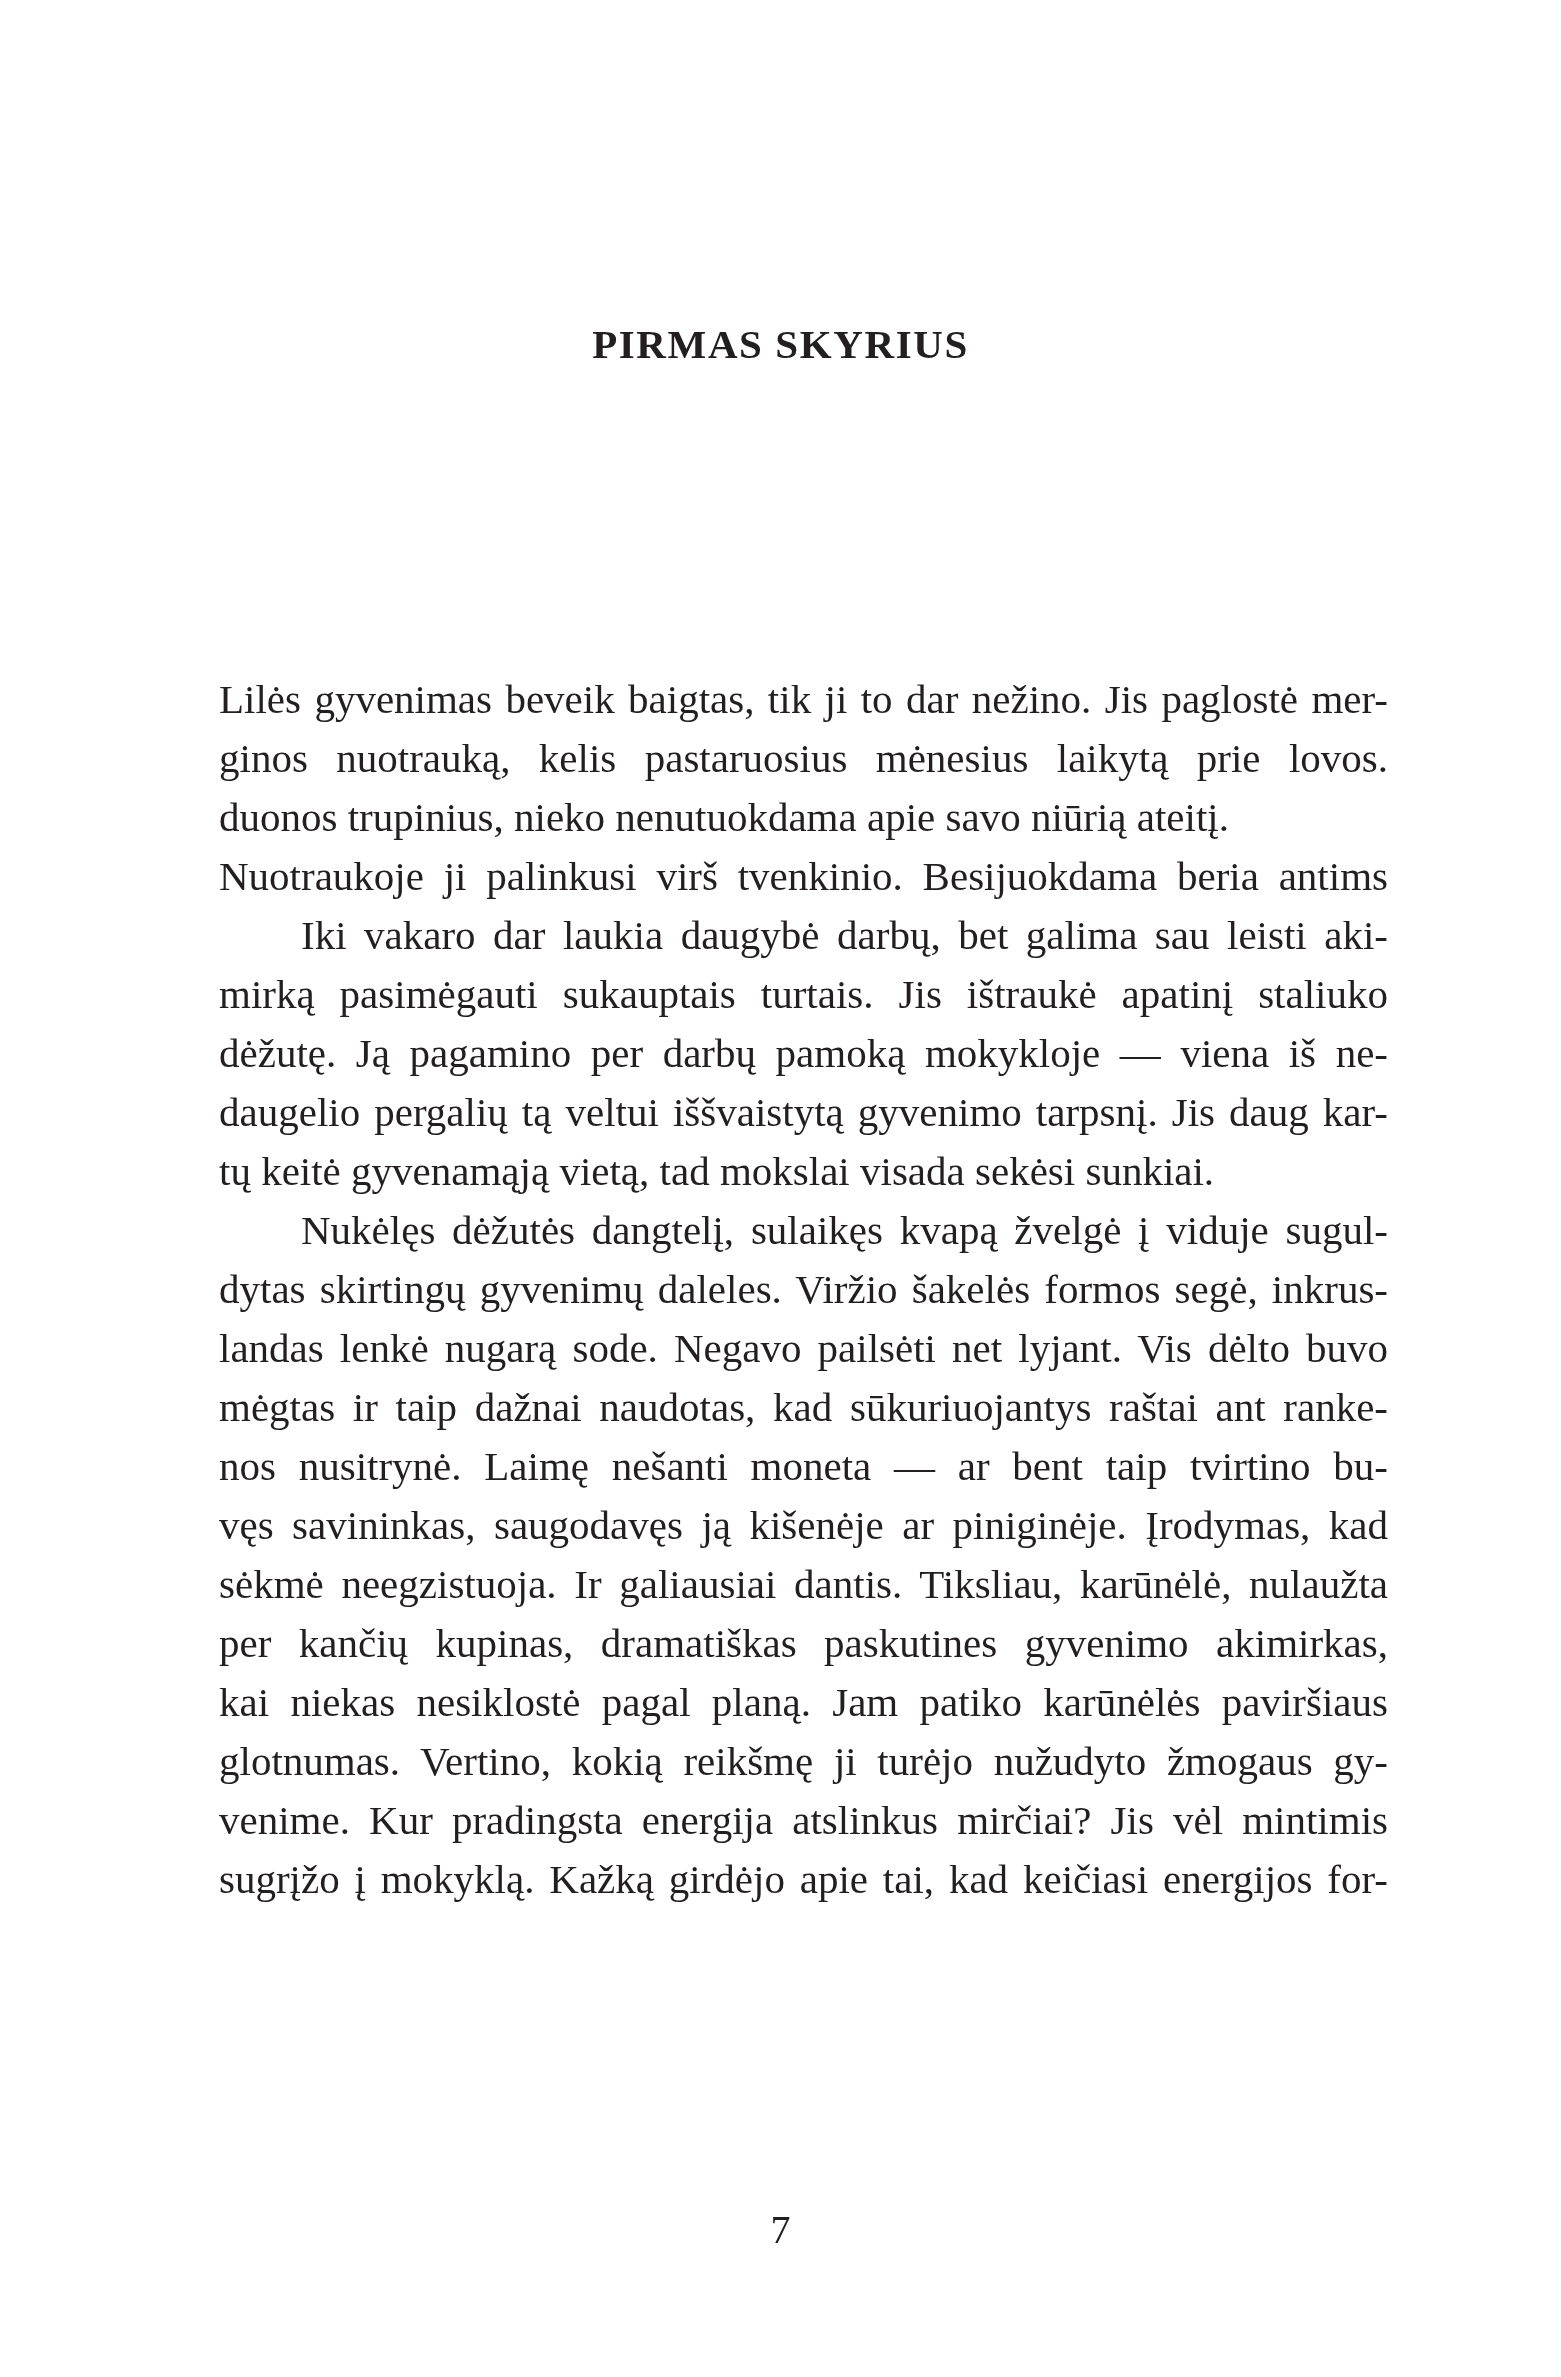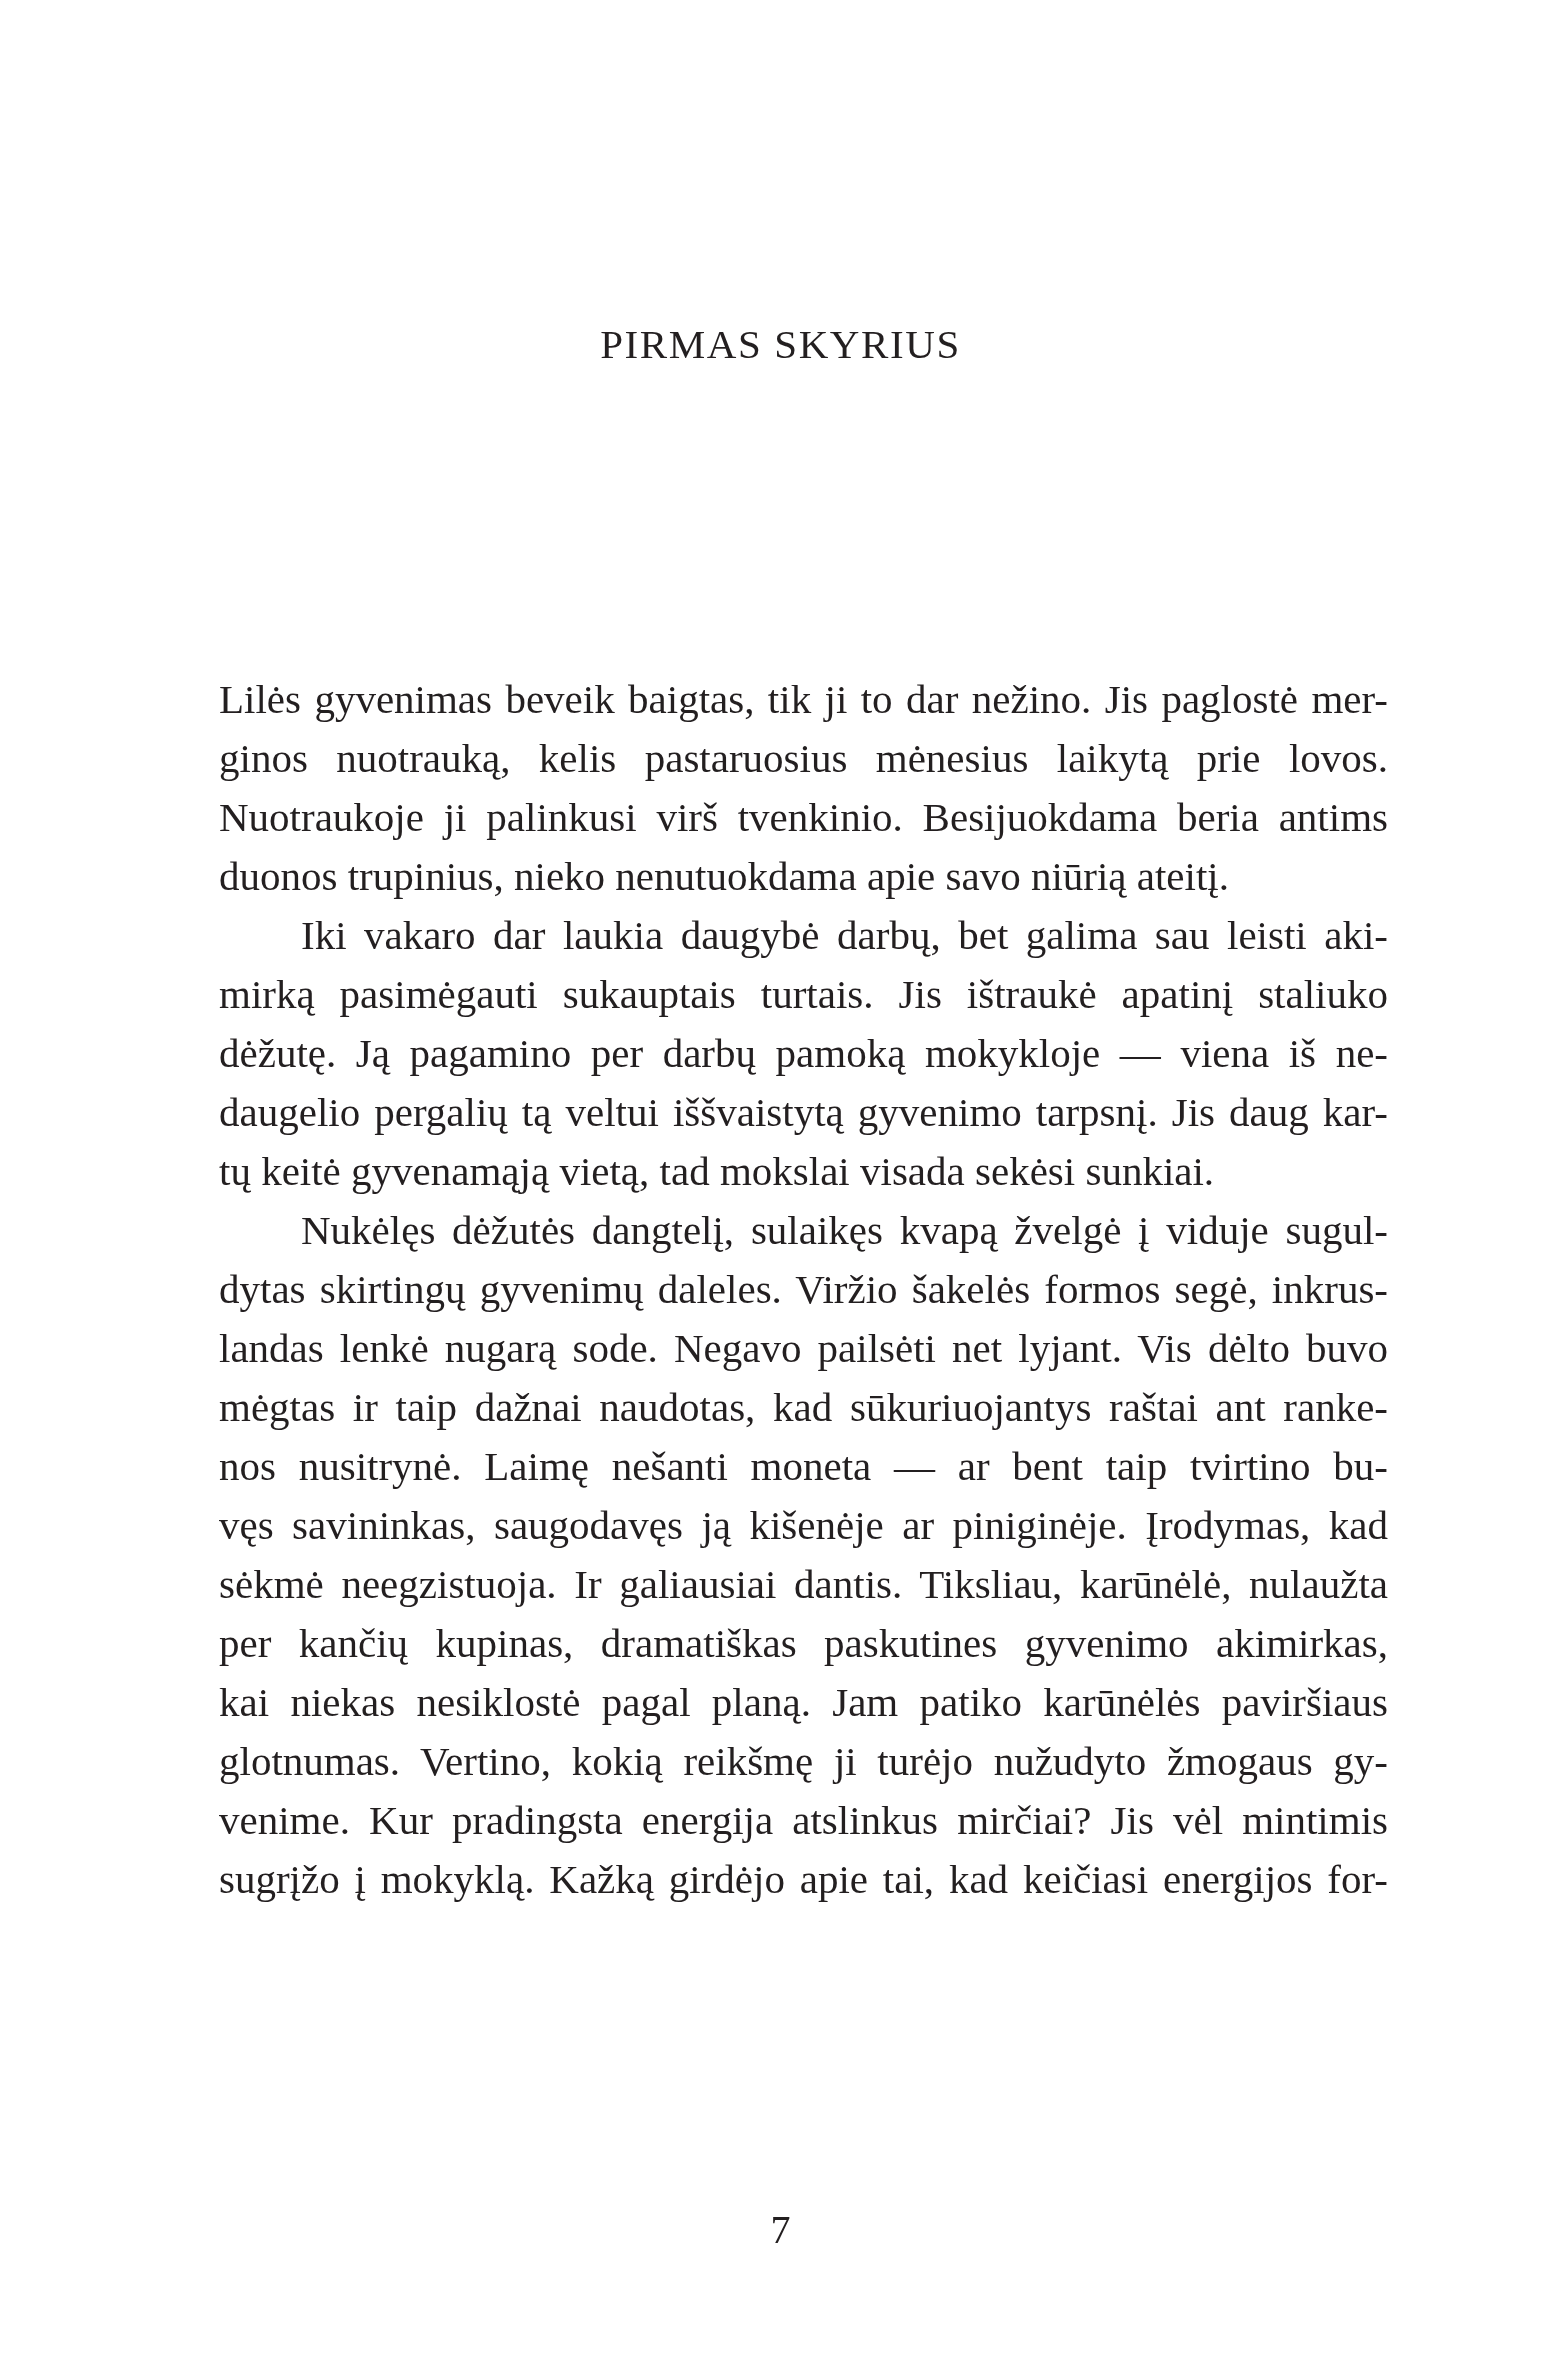--- a/index.html
+++ b/index.html
@@ -16,21 +16,21 @@
       font-family: "Liberation Serif", "DejaVu Serif", serif;
     }
     .chapter-heading {
       position: absolute;
       top: 316px;
       left: 0;
       width: 1561px;
       text-align: center;
       font-size: 41px;
       letter-spacing: 1.6px;
-      font-weight: normal;
+      font-weight: bold;
       margin: 0;
       line-height: 56px;
     }
     .body-text {
       position: absolute;
       top: 670px;
       left: 203px;
       width: 1169px;
       margin-left: 16px;
     }
@@ -62,22 +62,22 @@
 </head>
 <body>
 
 <h1 class="chapter-heading">PIRMAS SKYRIUS</h1>
 
 <div class="body-text">
 
   <div class="paragraph">
     <span class="line">Lilės gyvenimas beveik baigtas, tik ji to dar nežino. Jis paglostė mer-</span>
     <span class="line">ginos nuotrauką, kelis pastaruosius mėnesius laikytą prie lovos.</span>
+    <span class="line last">duonos trupinius, nieko nenutuokdama apie savo niūrią ateitį.</span>
     <span class="line">Nuotraukoje ji palinkusi virš tvenkinio. Besijuokdama beria antims</span>
-    <span class="line last">duonos trupinius, nieko nenutuokdama apie savo niūrią ateitį.</span>
   </div>
 
   <div class="paragraph">
     <span class="line indent">Iki vakaro dar laukia daugybė darbų, bet galima sau leisti aki-</span>
     <span class="line">mirką pasimėgauti sukauptais turtais. Jis ištraukė apatinį staliuko</span>
     <span class="line">dėžutę. Ją pagamino per darbų pamoką mokykloje — viena iš ne-</span>
     <span class="line">daugelio pergalių tą veltui iššvaistytą gyvenimo tarpsnį. Jis daug kar-</span>
     <span class="line last">tų keitė gyvenamąją vietą, tad mokslai visada sekėsi sunkiai.</span>
   </div>
 

